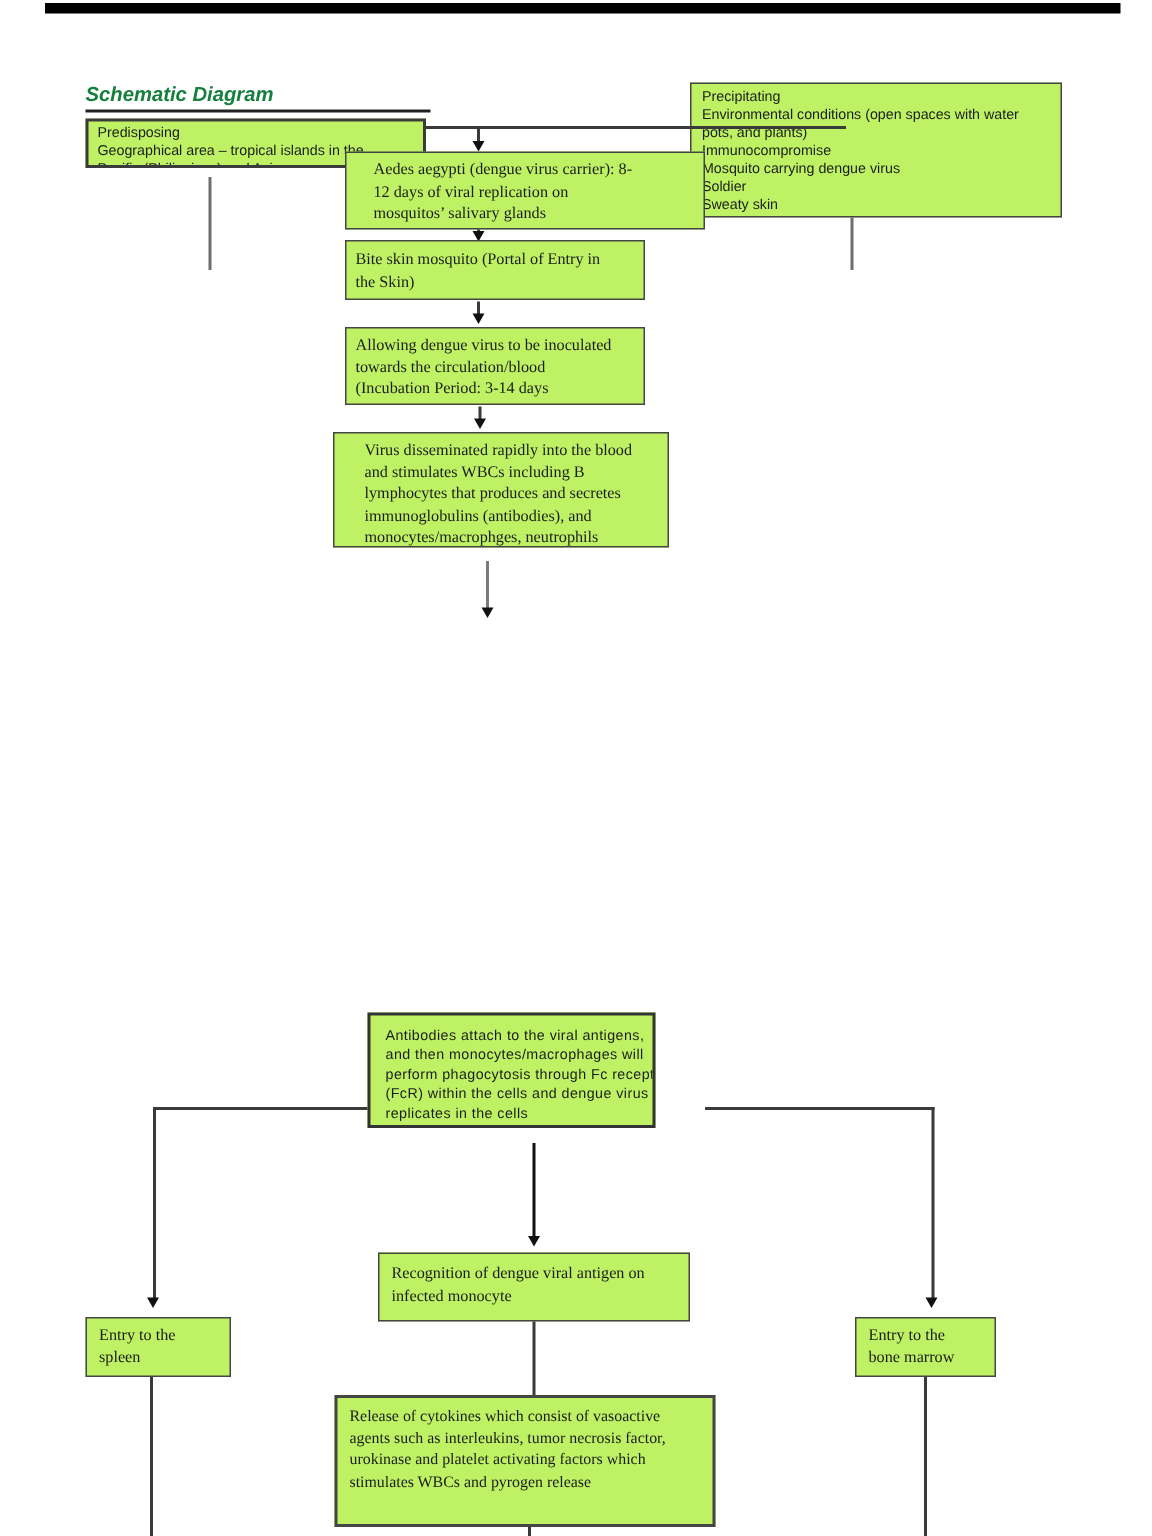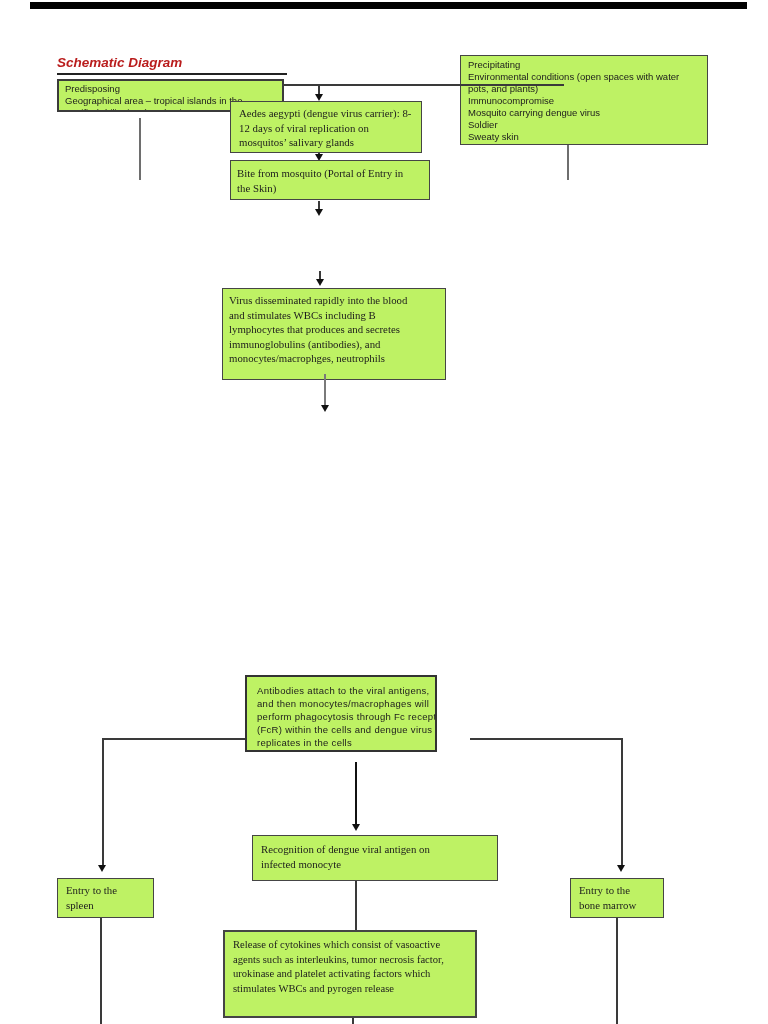--- a/index.html
+++ b/index.html
@@ -8,58 +8,58 @@
   .box{position:absolute;background:#bef264;border:1.5px solid #454545;box-sizing:border-box;
        white-space:pre;overflow:hidden;}
   .sans{font-family:"Liberation Sans",sans-serif;font-size:9.5px;line-height:12px;}
   .serif{font-family:"Liberation Serif",serif;font-size:10.8px;line-height:14.5px;}
   .ln{position:absolute;background:#3a3a3a;}
   .ln.lt{background:#6e6e6e;}
   .ah{position:absolute;width:0;height:0;border-left:4.5px solid transparent;
       border-right:4.5px solid transparent;border-top:7px solid #111;}
 
   #topbar{position:absolute;left:30px;top:2px;width:717px;height:7px;background:#000;}
-  #title{position:absolute;left:57px;top:55px;font-size:13.5px;font-weight:bold;font-style:italic;color:#b91c1c;}
+  #title{position:absolute;left:57px;top:55px;font-size:13.5px;font-weight:bold;font-style:italic;color:#15803d;}
   #title-underline{position:absolute;left:57px;top:73px;width:230px;height:2px;background:#222;}
 
   #b-predisposing{left:57px;top:79px;width:227px;height:33px;padding:2px 0 0 6px;border-width:2px;border-color:#3b3b3b;}
   #b-precipitating{left:460px;top:55px;width:248px;height:90px;padding:3px 6px 0 7px;}
 
   #conn-top{left:284px;top:84px;width:280px;height:2px;}
   #arr1-l{left:318px;top:84px;width:2px;height:12px;}
   #arr1-h{left:315px;top:94px;}
 
   #drop-predisposing{left:139px;top:118px;width:1.5px;height:62px;}
   #drop-precipitating{left:567px;top:145px;width:1.5px;height:35px;}
 
-  #b-aedes{left:230px;top:101px;width:192px;height:52px;padding:4px 8px;}
+  #b-aedes{left:230px;top:101px;width:240px;height:52px;padding:4px 18px;}
   #arr2-l{left:318px;top:153px;width:2px;height:4px;}
   #arr2-h{left:315px;top:154px;}
   #b-bite{left:230px;top:160px;width:200px;height:40px;padding:5px 6px;}
   #arr3-l{left:318px;top:201px;width:2px;height:11px;}
   #arr3-h{left:315px;top:209px;}
   #b-allowing{left:230px;top:218px;width:200px;height:52px;padding:4px 6px;}
   #arr4-l{left:319px;top:271px;width:2px;height:11px;}
   #arr4-h{left:316px;top:279px;}
-  #b-virus{left:222px;top:288px;width:224px;height:92px;padding:4px 6px;}
+  #b-virus{left:222px;top:288px;width:224px;height:77px;padding:4px 20px;}
   #arr5-l{left:324px;top:374px;width:2px;height:33px;background:#7a7a7a;}
   #arr5-h{left:321px;top:405px;}
 
   #b-antibodies{left:245px;top:675px;width:192px;height:77px;padding:7px 10px;border-width:2px;border-color:#333;
                 letter-spacing:.3px;line-height:13px;}
   #branch-left-h{left:102px;top:738px;width:143px;height:2px;}
   #branch-right-h{left:470px;top:738px;width:153px;height:2px;}
   #branch-left-v{left:102px;top:738px;width:2px;height:128px;}
   #branch-left-ah{left:98px;top:865px;}
   #branch-right-v{left:621px;top:738px;width:2px;height:128px;}
   #branch-right-ah{left:617px;top:865px;}
   #arr6-l{left:355px;top:762px;width:2px;height:63px;background:#111;}
   #arr6-h{left:352px;top:824px;}
 
-  #b-recognition{left:252px;top:835px;width:246px;height:46px;padding:6px 8px;}
+  #b-recognition{left:252px;top:835px;width:208px;height:46px;padding:6px 8px;}
   #line-rec-rel{left:355px;top:881px;width:2px;height:49px;}
   #b-spleen{left:57px;top:878px;width:97px;height:40px;padding:4px 8px;}
   #b-bonemarrow{left:570px;top:878px;width:94px;height:40px;padding:4px 8px;}
   #b-release{left:223px;top:930px;width:254px;height:88px;padding:6px 8px;font-size:10.6px;border-width:2px;}
 
   #tail-spleen{left:100px;top:918px;width:2px;height:106px;}
   #tail-bonemarrow{left:616px;top:918px;width:2px;height:106px;}
   #tail-release{left:352px;top:1018px;width:2px;height:6px;}
 </style>
 </head>
@@ -91,26 +91,29 @@
   <div class="ln lt" id="drop-predisposing"></div>
   <div class="ln lt" id="drop-precipitating"></div>
 
   <div class="box serif" id="b-aedes">Aedes aegypti (dengue virus carrier): 8-
 12 days of viral replication on
 mosquitos’ salivary glands</div>
 
   <div class="ln" id="arr2-l"></div>
   <div class="ah" id="arr2-h"></div>
 
-  <div class="box serif" id="b-bite">Bite from mosquito (Portal of Entry in
+  <div class="box serif" id="b-bite">Bite skin mosquito (Portal of Entry in
 the Skin)</div>
 
   <div class="ln" id="arr3-l"></div>
   <div class="ah" id="arr3-h"></div>
 
+  <div class="box serif" id="b-allowing">Allowing dengue virus to be inoculated
+towards the circulation/blood
+(Incubation Period: 3-14 days</div>
 
   <div class="ln" id="arr4-l"></div>
   <div class="ah" id="arr4-h"></div>
 
   <div class="box serif" id="b-virus">Virus disseminated rapidly into the blood
 and stimulates WBCs including B
 lymphocytes that produces and secretes
 immunoglobulins (antibodies), and
 monocytes/macrophges, neutrophils</div>
 

